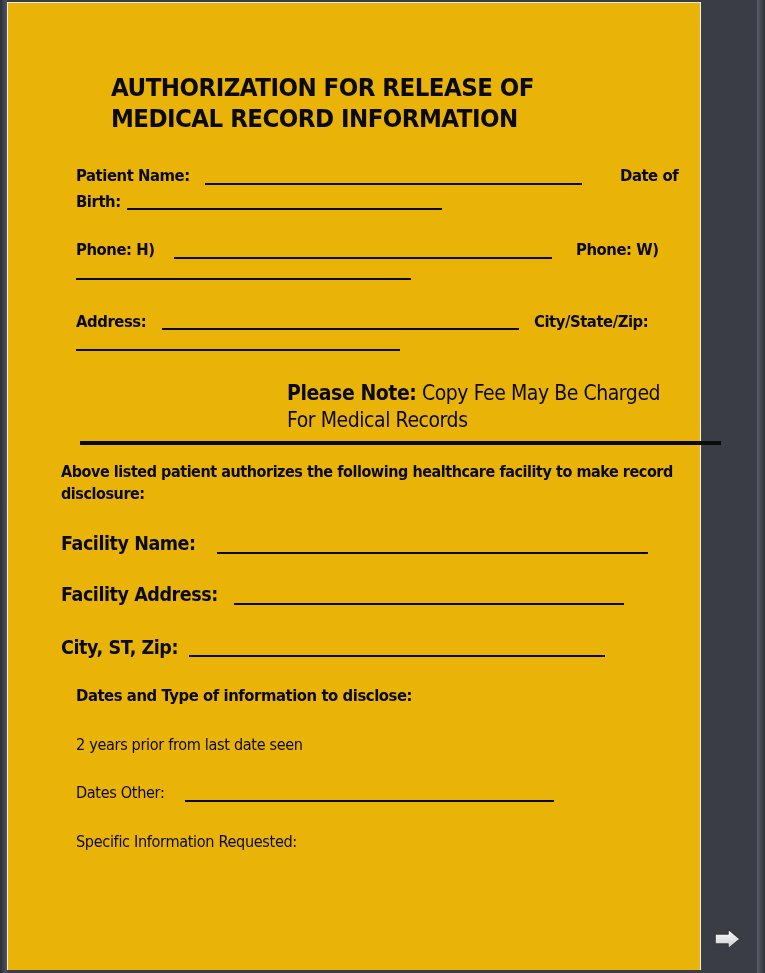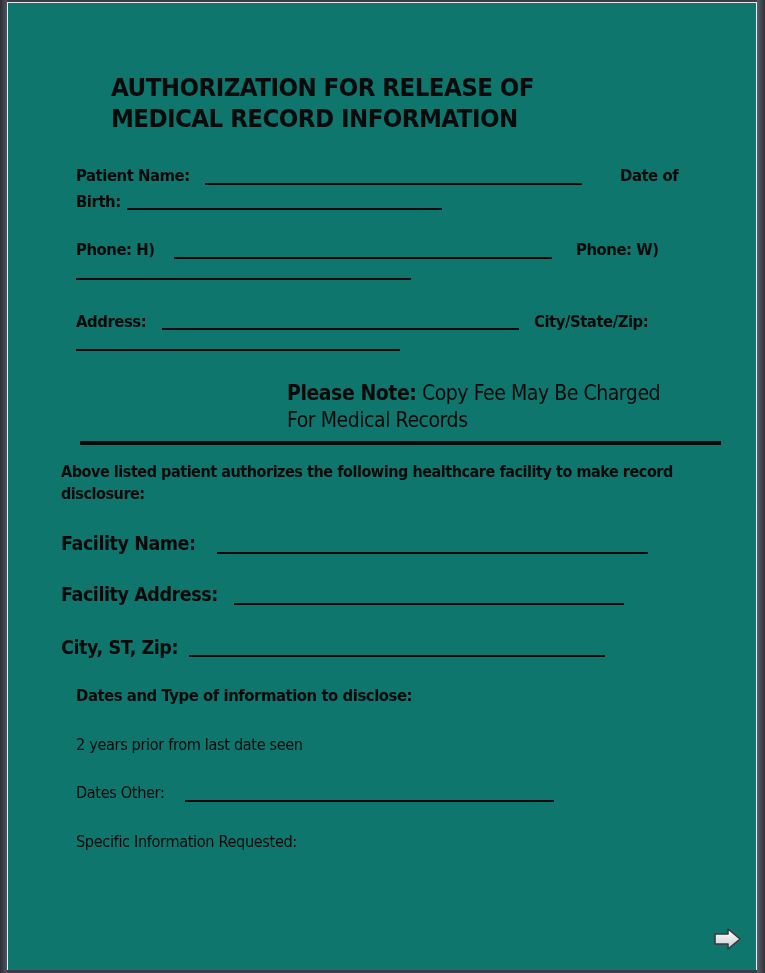--- a/index.html
+++ b/index.html
@@ -6,22 +6,22 @@
   body {
     width: 765px; height: 973px; overflow: hidden;
     background: #3a3d45;
     font-family: "DejaVu Sans", sans-serif;
     color: #0a0a0a;
     position: relative;
   }
   .frame-left { position: absolute; left: 0; top: 0; width: 7px; height: 973px; background: linear-gradient(to right, #2b2e35, #50545e); }
   .frame-right { position: absolute; right: 0; top: 0; width: 8px; height: 973px; background: linear-gradient(to right, #5a5e68, #2e3138); }
   .page {
-    position: absolute; left: 7px; top: 2px; width: 750px; height: 968px;
-    background: #0f766e;
+    position: absolute; left: 7px; top: 2px; width: 694px; height: 968px;
+    background: #eab308;
     box-shadow: inset 1px 0 0 #e8f2f6, inset -1px 0 0 #e8f2f6, inset 0 1px 0 #e4e9ee;
   }
   .abs { position: absolute; white-space: nowrap; }
   .title {
     font-family: "DejaVu Sans", sans-serif; font-weight: bold;
     font-size: 25px; line-height: 32px; letter-spacing: -0.6px;
     transform: scaleX(0.92); transform-origin: left top;
   }
   .lbl {
     font-family: "DejaVu Sans", sans-serif; font-weight: bold;

